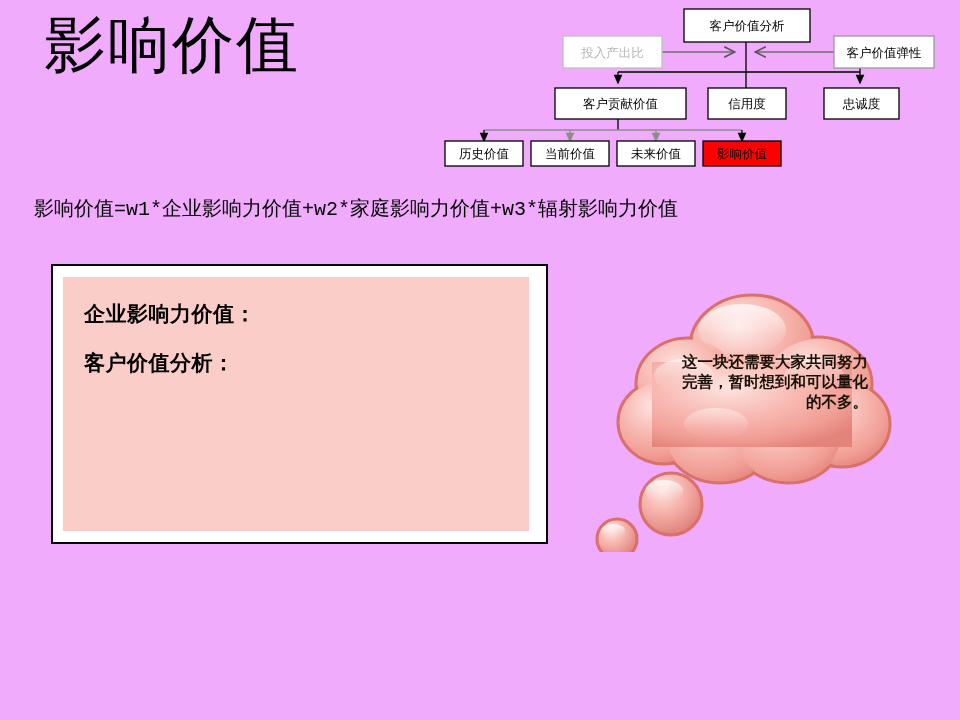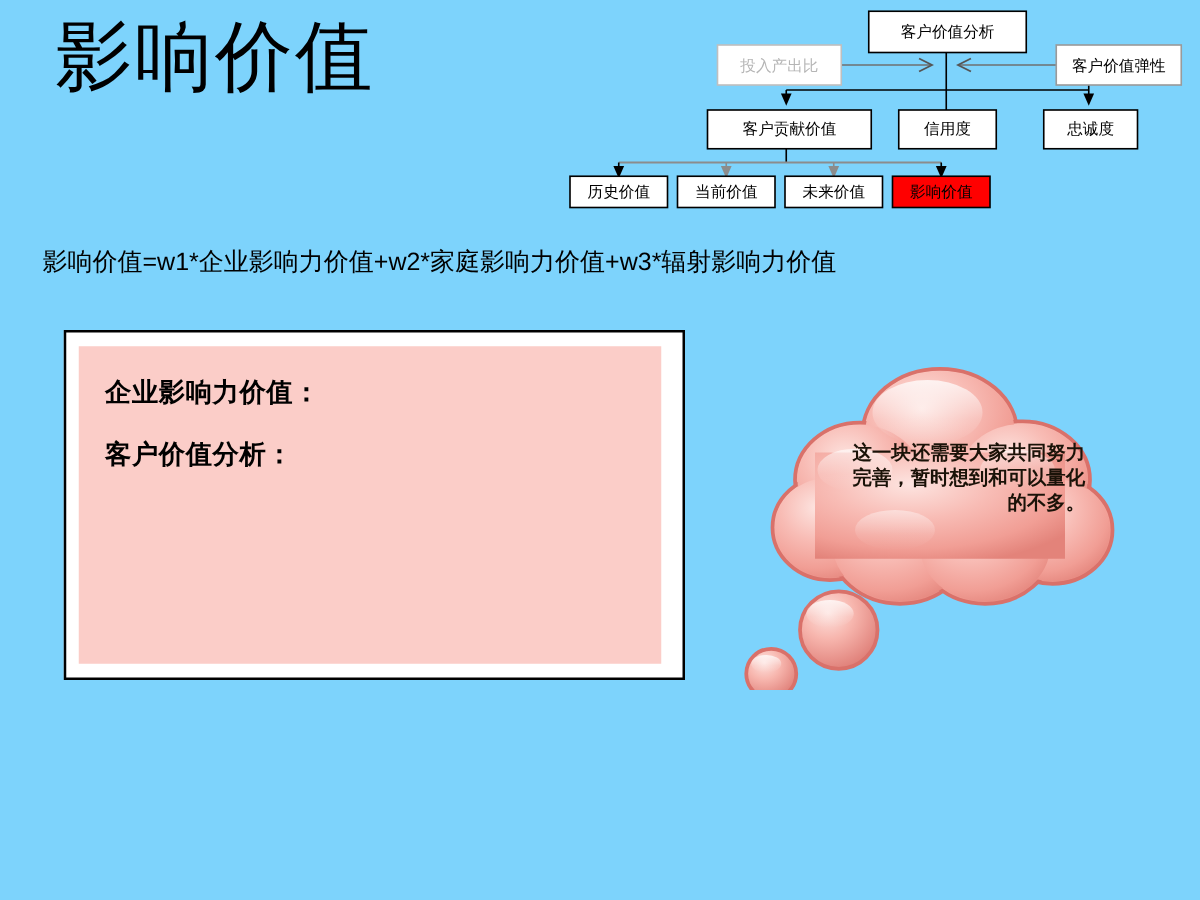--- a/index.html
+++ b/index.html
@@ -9,41 +9,41 @@
     height: 720px;
     background: #ffffff;
     font-family: "Liberation Sans", "DejaVu Sans", sans-serif;
     overflow: hidden;
   }
 
   #slide {
     position: relative;
     width: 960px;
     height: 720px;
-    background: #7dd3fc;
+    background: #f0abfc;
   }
 
   
   #slide-title {
     position: absolute;
     left: 44px;
     top: 12px;
     font-size: 62px;
     line-height: 1.05;
     font-weight: 400;
     color: #000000;
     letter-spacing: 2px;
     font-family: "DejaVu Sans", "Liberation Sans", sans-serif;
     white-space: nowrap;
   }
 
   
   #diagram {
     position: absolute;
-    left: 431px;
+    left: 420px;
     top: 0px;
     width: 520px;
     height: 180px;
   }
   #diagram svg { display: block; }
 
   .dg-box-text {
     font-family: "DejaVu Sans", "Liberation Sans", sans-serif;
     font-size: 12.5px;
     fill: #000000;
@@ -53,21 +53,21 @@
   .dg-box-text.dim { fill: #b5b5b5; }
 
   
   #formula {
     position: absolute;
     left: 34px;
     top: 198px;
     font-size: 20px;
     line-height: 1.2;
     color: #000000;
-    font-family: Liberation Sans, sans-serif;
+    font-family: Liberation Mono, monospace;
     white-space: nowrap;
     font-weight: 500;
   }
 
   
   #content-frame {
     position: absolute;
     left: 51px;
     top: 264px;
     width: 497px;

